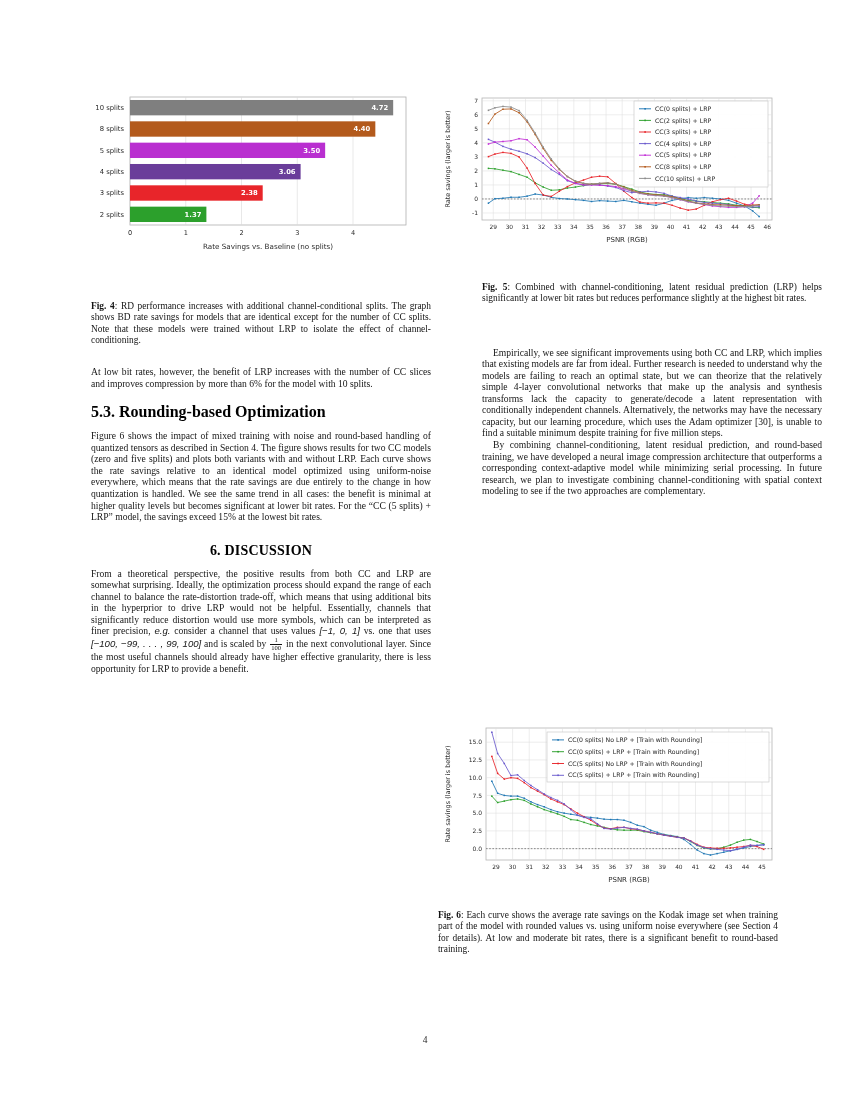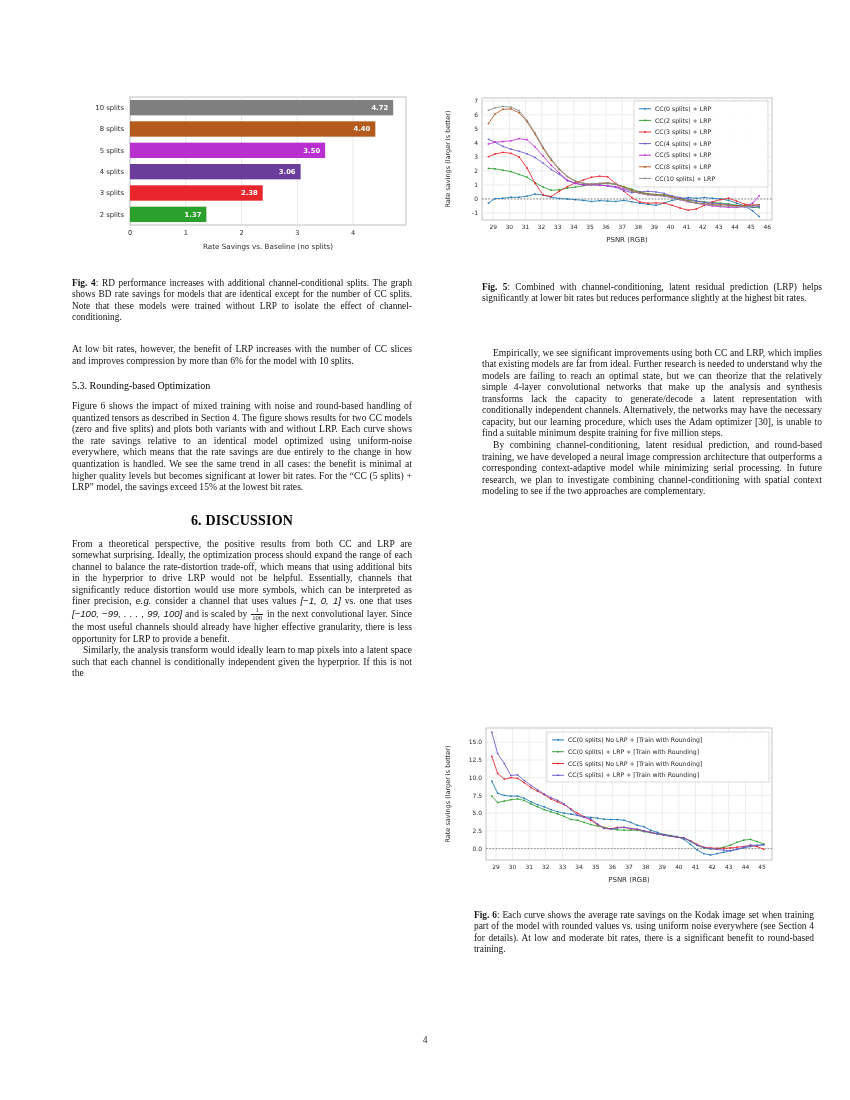--- a/index.html
+++ b/index.html
@@ -45,22 +45,22 @@
     font-family: "Liberation Serif", serif;
     font-size: 9.4px;
     line-height: 11.3px;
     text-align: justify;
     color: #141414;
     margin: 0;
   }
   .caption b { font-weight: bold; }
   .sect-h {
     font-family: "Liberation Serif", serif;
-    font-weight: normal;
-    font-size: 10px;
+    font-weight: bold;
+    font-size: 16px;
     margin: 0;
     color: #000;
   }
   .sect-h-center {
     font-family: "Liberation Serif", serif;
     font-weight: bold;
     font-size: 14px;
     margin: 0;
     text-align: center;
     letter-spacing: 0.2px;
@@ -708,21 +708,21 @@
         <text x="130" y="31.800000000000004" font-family="&quot;DejaVu Sans&quot;, sans-serif" font-size="6.2" fill="#1e1e1e" text-anchor="start" font-weight="normal">CC(0 splits) + LRP + [Train with Rounding]</text>
         <line x1="114" y1="41.5" x2="126" y2="41.5" stroke="#e8252a" stroke-width="0.95"></line>
         <rect x="119.3" y="40.7" width="1.6" height="1.6" fill="#e8252a"></rect>
         <text x="130" y="43.6" font-family="&quot;DejaVu Sans&quot;, sans-serif" font-size="6.2" fill="#1e1e1e" text-anchor="start" font-weight="normal">CC(5 splits) No LRP + [Train with Rounding]</text>
         <line x1="114" y1="53.300000000000004" x2="126" y2="53.300000000000004" stroke="#6a5acd" stroke-width="0.95"></line>
         <rect x="119.3" y="52.50000000000001" width="1.6" height="1.6" fill="#6a5acd"></rect>
         <text x="130" y="55.400000000000006" font-family="&quot;DejaVu Sans&quot;, sans-serif" font-size="6.2" fill="#1e1e1e" text-anchor="start" font-weight="normal">CC(5 splits) + LRP + [Train with Rounding]</text>
       </svg>
   </div>
 
-  <div class="col col-left" style="top:278px;">
+  <div class="col col-left" style="top:301px;margin-left:19px;">
 
     <p class="caption"><b>Fig. 4</b><span>: RD performance increases with additional channel-conditional splits. The graph shows BD rate savings for models that are identical except for the number of CC splits. Note that these models were trained without LRP to isolate the effect of channel-conditioning.</span></p>
 
     <div class="gap-l"></div>
 
     <p class="ptext">At low bit rates, however, the benefit of LRP increases with the number of CC slices and improves compression by more than 6% for the model with 10 splits.</p>
 
     <div class="gap-m"></div>
 
     <p class="sect-h">5.3.  Rounding-based Optimization</p>
@@ -732,34 +732,33 @@
     <p class="ptext">Figure 6 shows the impact of mixed training with noise and round-based handling of quantized tensors as described in Section 4. The figure shows results for two CC models (zero and five splits) and plots both variants with and without LRP. Each curve shows the rate savings relative to an identical model optimized using uniform-noise everywhere, which means that the rate savings are due entirely to the change in how quantization is handled. We see the same trend in all cases: the benefit is minimal at higher quality levels but becomes significant at lower bit rates. For the “CC (5 splits) + LRP” model, the savings exceed 15% at the lowest bit rates.</p>
 
     <div class="gap-l"></div>
 
     <p class="sect-h-center">6.  DISCUSSION</p>
 
     <div class="gap-s"></div>
 
     <p class="ptext"><span>From a theoretical perspective, the positive results from both CC and LRP are somewhat surprising. Ideally, the optimization process should expand the range of each channel to balance the rate-distortion trade-off, which means that using additional bits in the hyperprior to drive LRP would not be helpful. Essentially, channels that significantly reduce distortion would use more symbols, which can be interpreted as finer precision, </span><span class="mathit">e.g.</span><span> consider a channel that uses values </span><span class="mathit">[−1, 0, 1]</span><span> vs.   one that uses </span><span class="mathit">[−100, −99, . . . , 99, 100]</span><span> and is scaled by </span><span class="frac"><span class="num">1</span><span class="den">100</span></span><span> in the next convolutional layer. Since the most useful channels should already have higher effective granularity, there is less opportunity for LRP to provide a benefit.</span></p>
 
-    <p class="ptext indent">Similarly, the analysis transform would ideally learn to map pixels into a latent space such that each channel is conditionally independent given the hyperprior. If this is not the</p>
   </div>
 
   <div class="col col-right" style="top:282px;">
 
     <p class="caption"><b>Fig. 5</b><span>: Combined with channel-conditioning, latent residual prediction (LRP) helps significantly at lower bit rates but reduces performance slightly at the highest bit rates.</span></p>
 
     <div style="height:42px;"></div>
 
 
     <p class="ptext indent">Empirically, we see significant improvements using both CC and LRP, which implies that existing models are far from ideal. Further research is needed to understand why the models are failing to reach an optimal state, but we can theorize that the relatively simple 4-layer convolutional networks that make up the analysis and synthesis transforms lack the capacity to generate/decode a latent representation with conditionally independent channels. Alternatively, the networks may have the necessary capacity, but our learning procedure, which uses the Adam optimizer [30], is unable to find a suitable minimum despite training for five million steps.</p>
 
     <p class="ptext indent">By combining channel-conditioning, latent residual prediction, and round-based training, we have developed a neural image compression architecture that outperforms a corresponding context-adaptive model while minimizing serial processing. In future research, we plan to investigate combining channel-conditioning with spatial context modeling to see if the two approaches are complementary.</p>
   </div>
 
-  <div class="col" style="left:438px; top:910px;margin-left:36px;">
+  <div class="col" style="left:438px; top:910px;">
     <p class="caption"><b>Fig. 6</b><span>: Each curve shows the average rate savings on the Kodak image set when training part of the model with rounded values vs. using uniform noise everywhere (see Section 4 for details). At low and moderate bit rates, there is a significant benefit to round-based training.</span></p>
   </div>
 
   <div class="pagenum">4</div>
 
 </div>
 
 </body></html>

